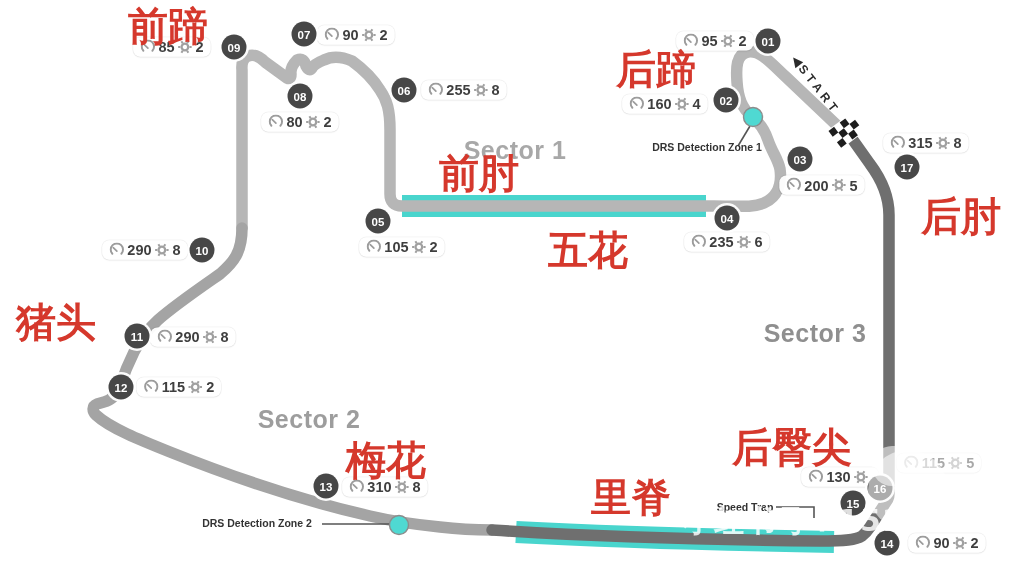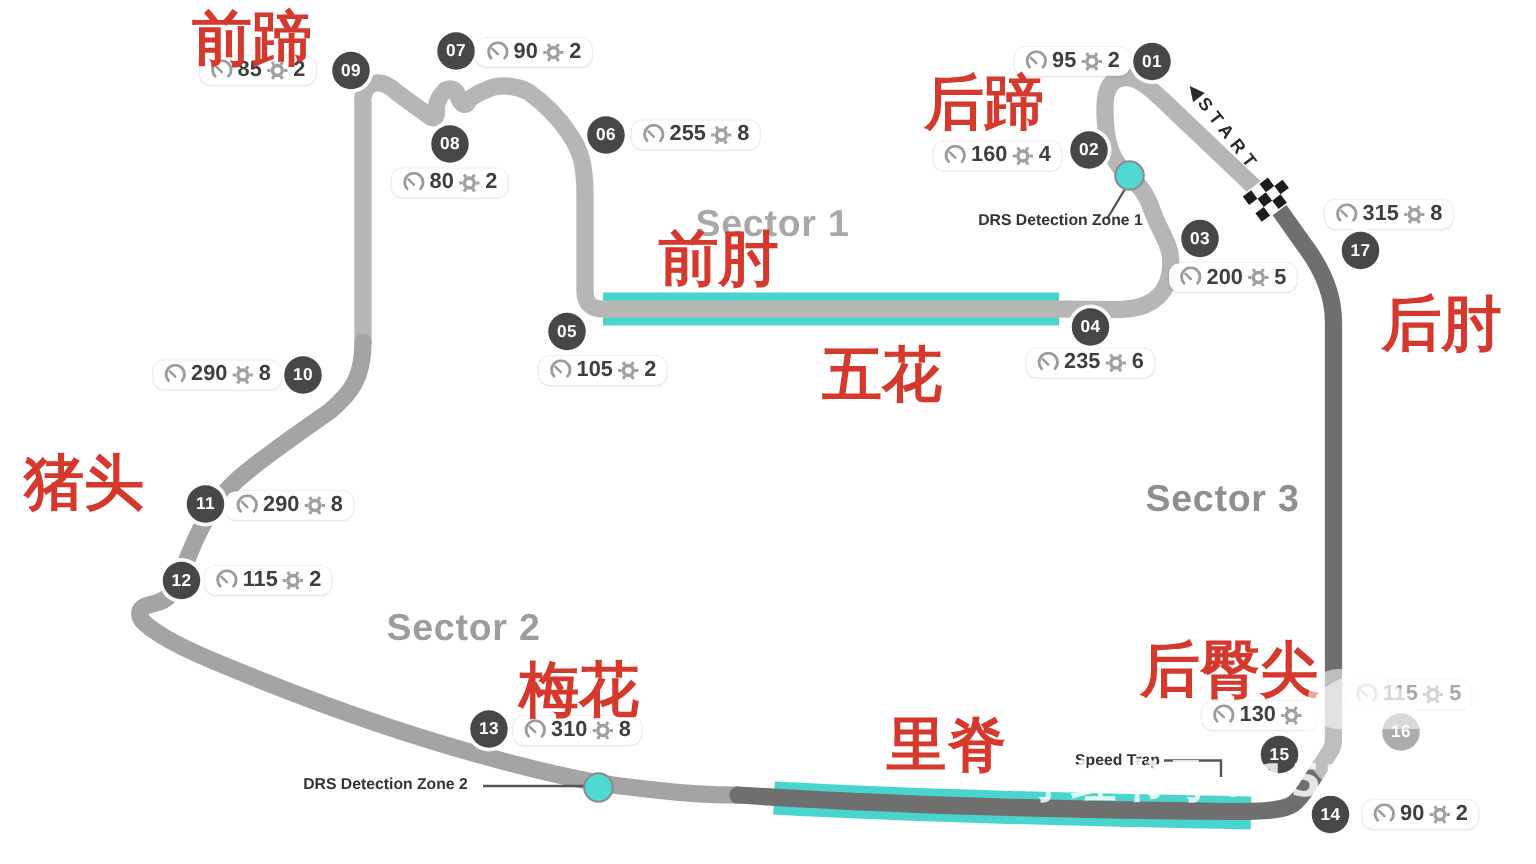--- a/index.html
+++ b/index.html
@@ -436,21 +436,21 @@
         <line x1="16" y1="10" x2="19" y2="10"></line>
             <line x1="4" y1="10" x2="1" y2="10"></line>
         <line x1="13" y1="14.9" x2="14.6" y2="17.6"></line>
             <line x1="7" y1="14.9" x2="5.4" y2="17.6"></line>
         <line x1="13" y1="5.1" x2="14.6" y2="2.4"></line>
             <line x1="7" y1="5.1" x2="5.4" y2="2.4"></line>
       </g>
     </svg>
     <span class="val gear"></span>
   </div>
-      <div class="marker" style="left: 934px; top: 488px;">16</div>
+      <div class="marker" style="left: 880px; top: 488px;">16</div>
       <div class="pill" style="left: 939px; top: 463px;">
     <svg class="ic" viewBox="0 0 20 20">
       <path d="M4 15 A 8.2 8.2 0 1 1 16 15" fill="none" stroke="#9c9c9c" stroke-width="2.6" stroke-linecap="round"></path>
       <line x1="10" y1="11.5" x2="5.2" y2="6.8" stroke="#9c9c9c" stroke-width="2.3" stroke-linecap="round"></line>
     </svg>
     <span class="val speed">115</span>
     <svg class="ic" viewBox="0 0 20 20">
       <circle cx="10" cy="10" r="4.4" fill="none" stroke="#a0a0a0" stroke-width="3"></circle>
       <g stroke="#a0a0a0" stroke-width="2.7">
         <line x1="16" y1="10" x2="19" y2="10"></line>
@@ -485,20 +485,20 @@
   </div>
     </div>
   <div id="red-layer">
       <div class="red-label" style="left: 168px; top: 26px;">前蹄</div>
       <div class="red-label" style="left: 656px; top: 69px;">后蹄</div>
       <div class="red-label" style="left: 446px; top: 173px; margin-left: 33px;">前肘</div>
       <div class="red-label" style="left: 588px; top: 250px;">五花</div>
       <div class="red-label" style="left: 56px; top: 322px;">猪头</div>
       <div class="red-label" style="left: 386px; top: 460px;">梅花</div>
       <div class="red-label" style="left: 631px; top: 497px;">里脊</div>
-      <div class="red-label" style="left: 820px; top: 447px;">后臀尖</div>
+      <div class="red-label" style="left: 792px; top: 447px;">后臀尖</div>
       <div class="red-label" style="left: 961px; top: 216px;">后肘</div>
     </div>
 
   <div class="wm-blob" style="left:872px;top:446px;width:142px;height:40px;border-radius:20px;"></div>
   <div class="wm-blob" style="left:868px;top:450px;width:80px;height:80px;border-radius:50%;"></div>
   <div class="wm-text" style="left: 859px; top: 521px;">小红书号：151311762</div>
 </div>
 
 </body></html>

